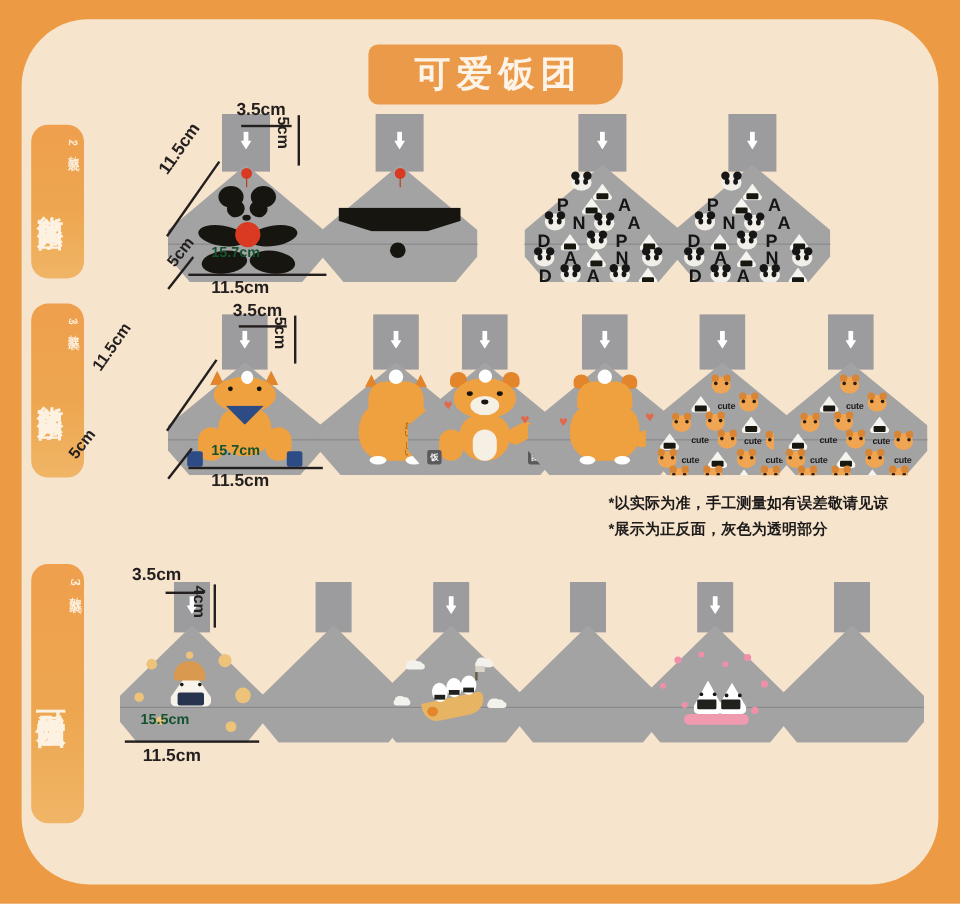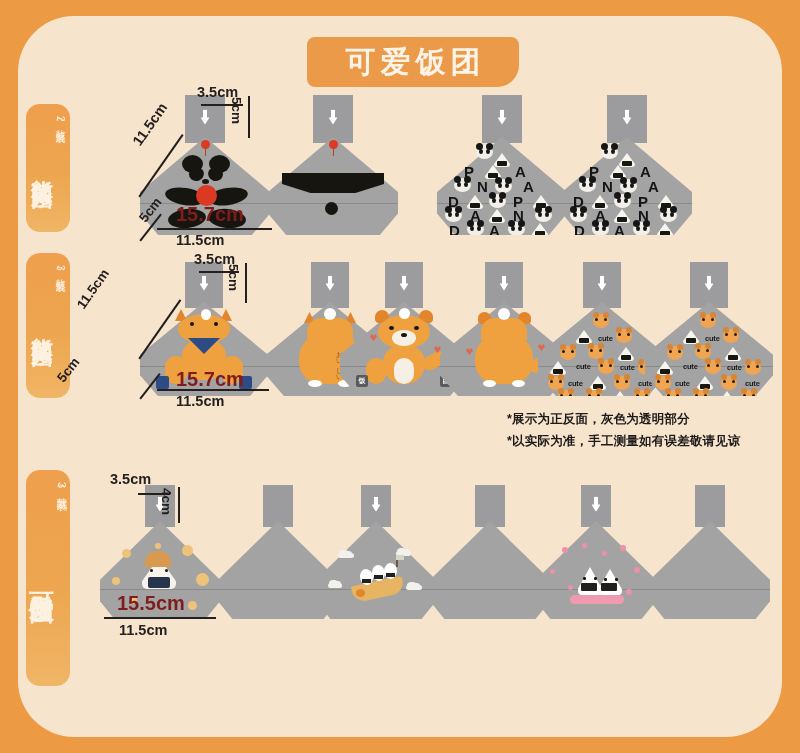--- a/index.html
+++ b/index.html
@@ -129,21 +129,21 @@
     font-size: 14.5px;
     font-weight: bold;
     color: #231f1e;
     white-space: nowrap;
   }
   .dim.small { font-size: 13.5px; }
   .dim.vert {
     writing-mode: vertical-rl;
     text-orientation: mixed;
   }
-  .dim.on-art { color: #7f1d1d; font-size: 20px; }
+  .dim.on-art { color: #14532d; font-size: 12px; }
   .dimline {
     position: absolute;
     background: #231f1e;
   }
   .dimline.h { height: 1.6px; }
   .dimline.v { width: 1.6px; }
   .dimline.diag { height: 1.6px; transform-origin: left center; }
 
   
   .footnotes {
@@ -644,22 +644,22 @@
         </div>
       <div class="mini-oni" style="left:74px; top:129px;"></div>
       <div class="mini-shiba" style="left:96px; top:128px;">
           <span class="face"></span>
         </div>
     </div>
   </div>
 </div>
 
 <div class="footnotes">
+  <div>*以实际为准，手工测量如有误差敬请见谅</div>
   <div>*展示为正反面，灰色为透明部分</div>
-  <div>*以实际为准，手工测量如有误差敬请见谅</div>
 </div>
 
 <div class="row">
 
   <div class="wrap shapeB" style="--w:120px; --h:134px; --tabw:30px; --tabh:36px; left:100px; top:485px;">
     <div class="tab">
       <span class="arrow"></span>
     </div>
     <div class="body"></div>
     <div class="fold-line"></div>

